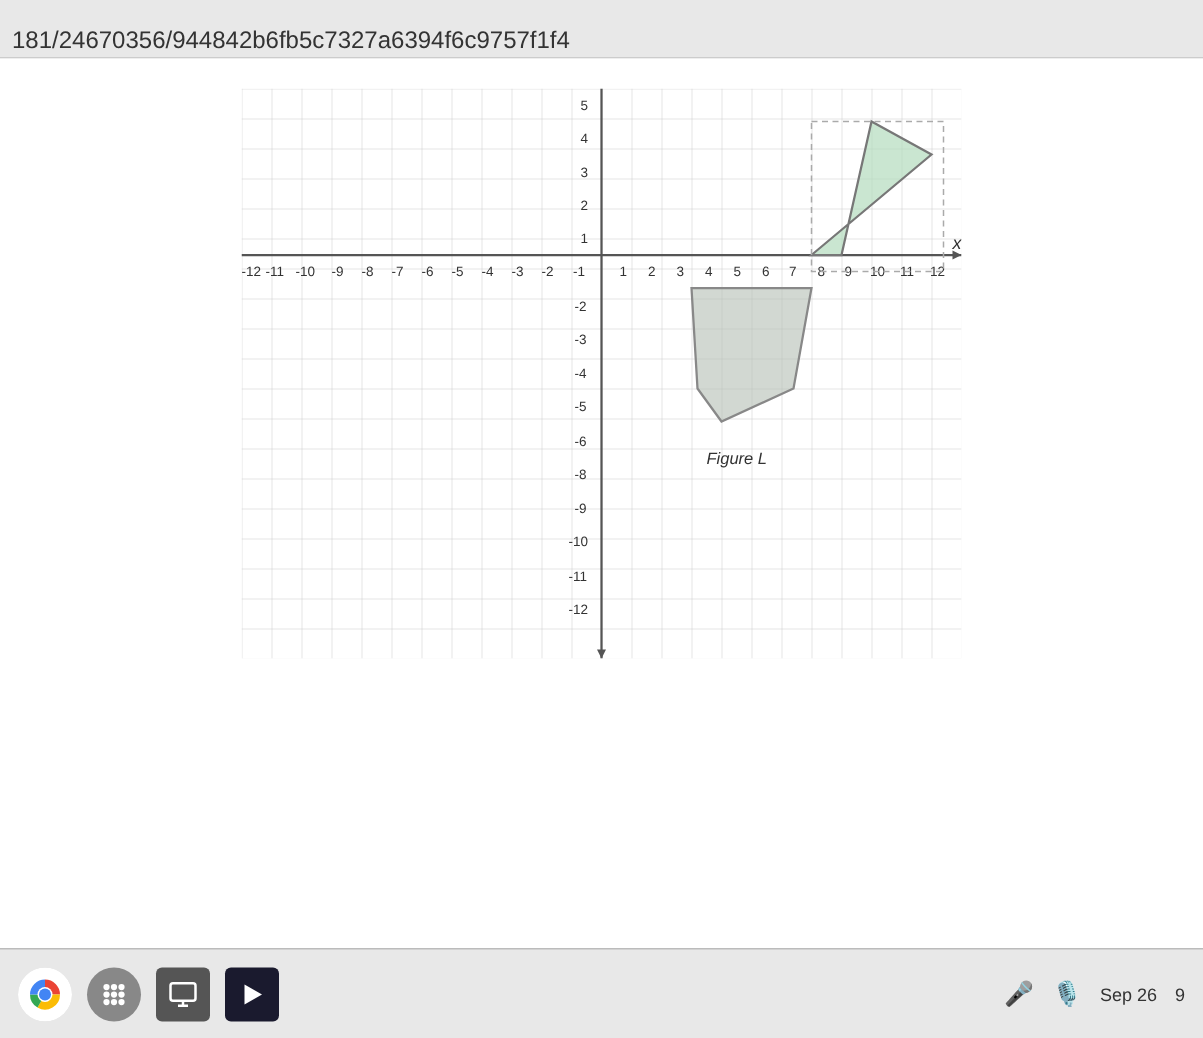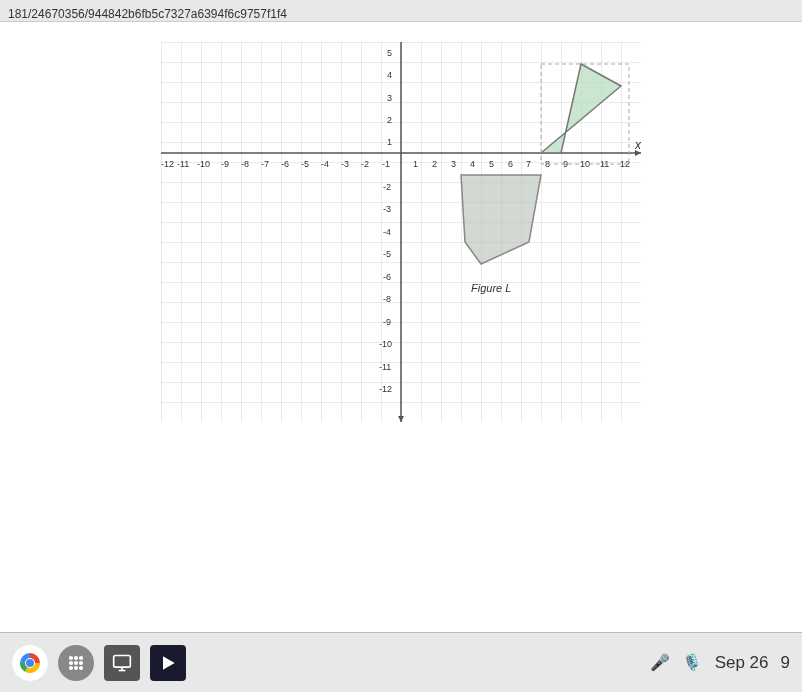--- a/index.html
+++ b/index.html
@@ -10,22 +10,22 @@
       font-family: Arial, sans-serif;
       font-size: 13px;
       overflow: hidden;
       position: relative;
     }
 
     
     .url-bar {
       background: #e8e8e8;
       border-bottom: 1px solid #ccc;
-      padding: 7px 8px;
-      font-size: 12px;
+      padding: 19px 8px;
+      font-size: 16px;
       color: #333;
       height: 22px;
     }
 
     
     .main-content {
       background: #fff;
       margin: 0;
       padding: 10px 20px;
       height: calc(692px - 22px - 60px);
@@ -138,21 +138,21 @@
       font-size: 12px;
       color: #333;
     }
 
     .mic-icon {
       font-size: 16px;
       color: #555;
     }
 
     .date-text {
-      font-size: 17px;
+      font-size: 12px;
       color: #333;
     }
   </style>
 </head>
 <body>
 
 <div class="url-bar">
   <span>181/24670356/944842b6fb5c7327a6394f6c9757f1f4</span>
 </div>
 

